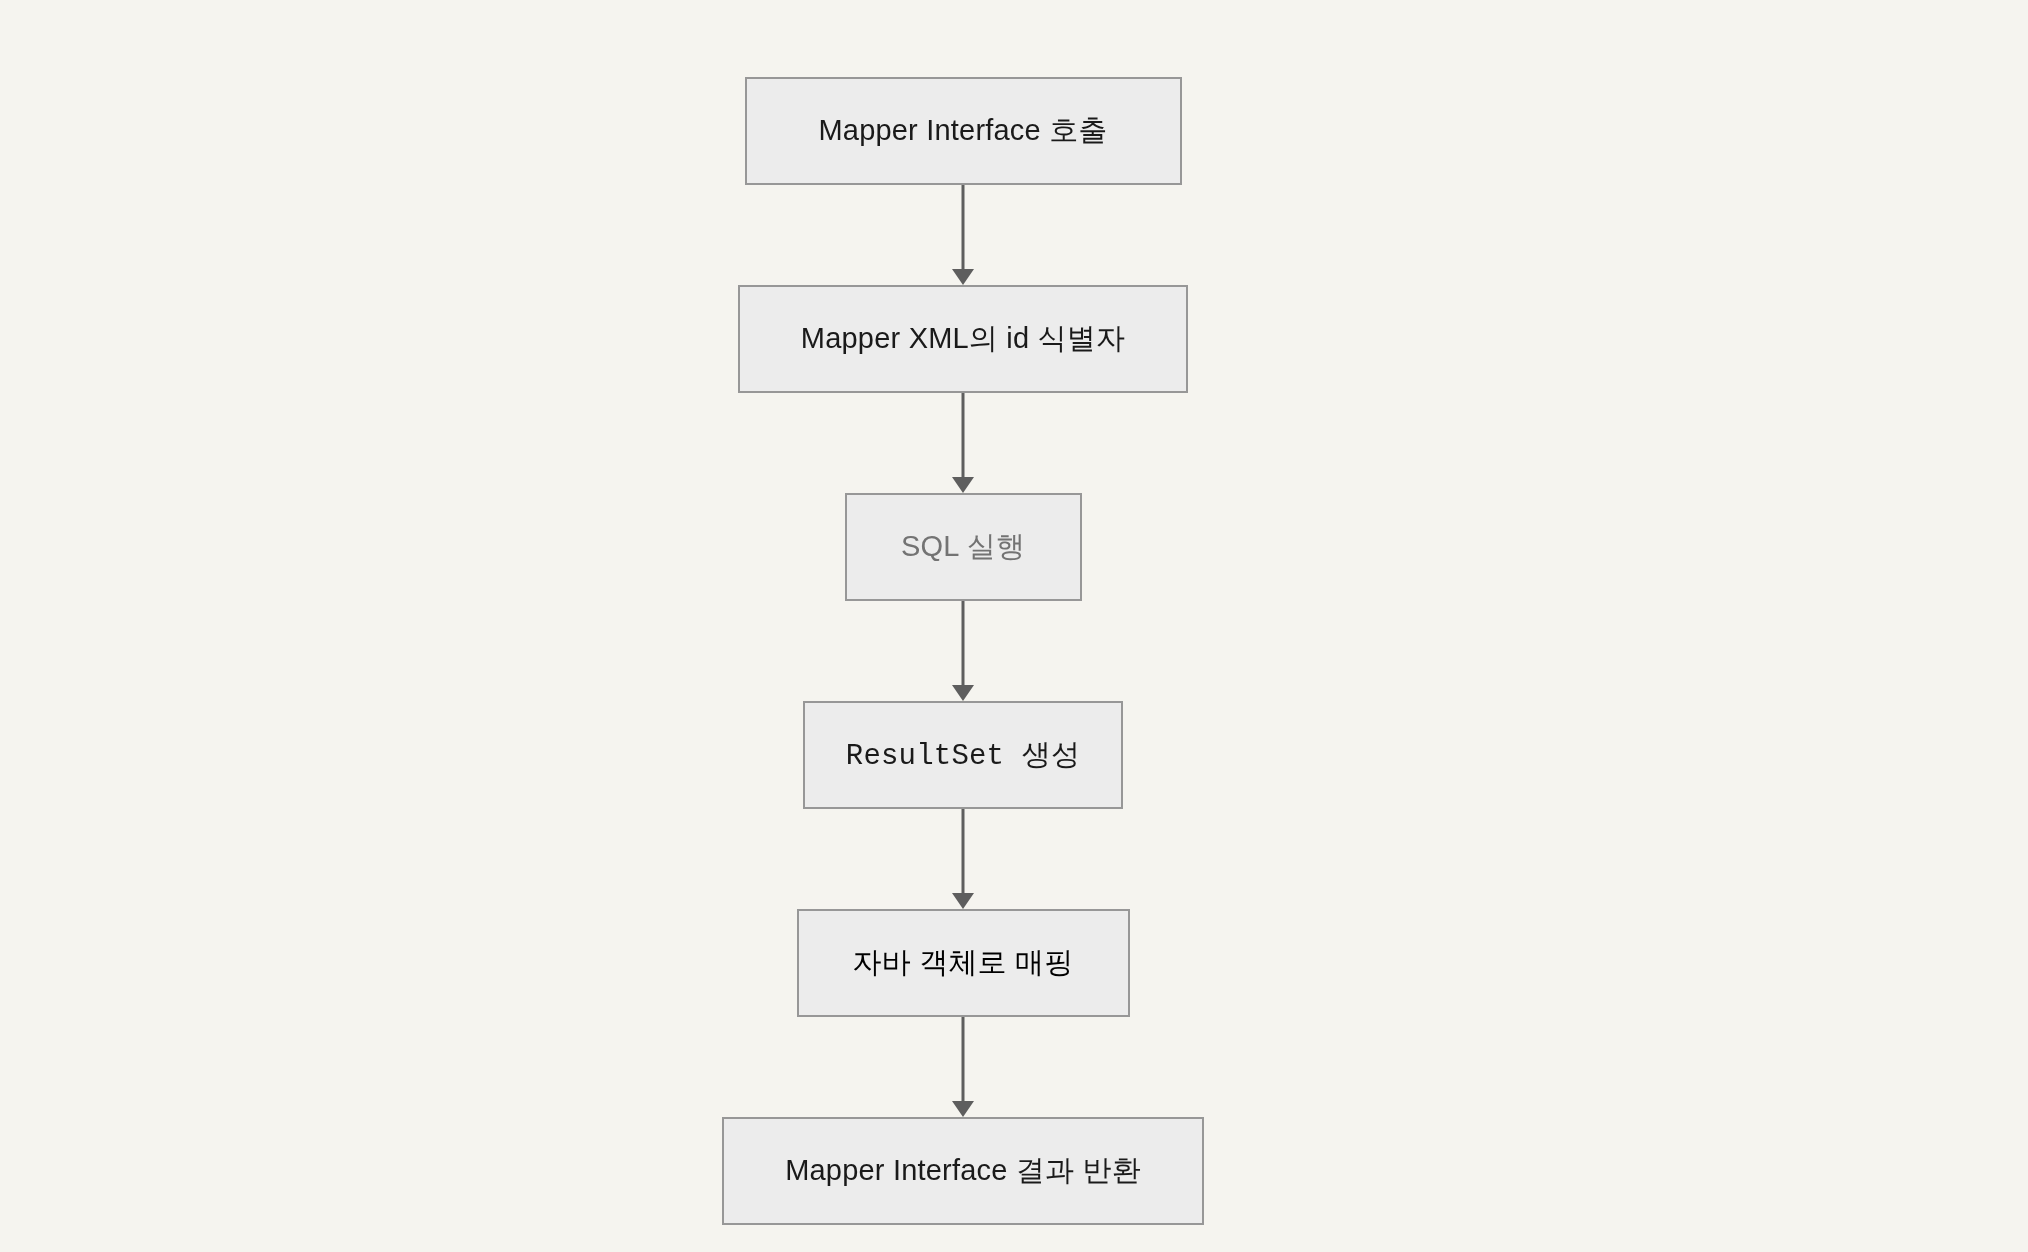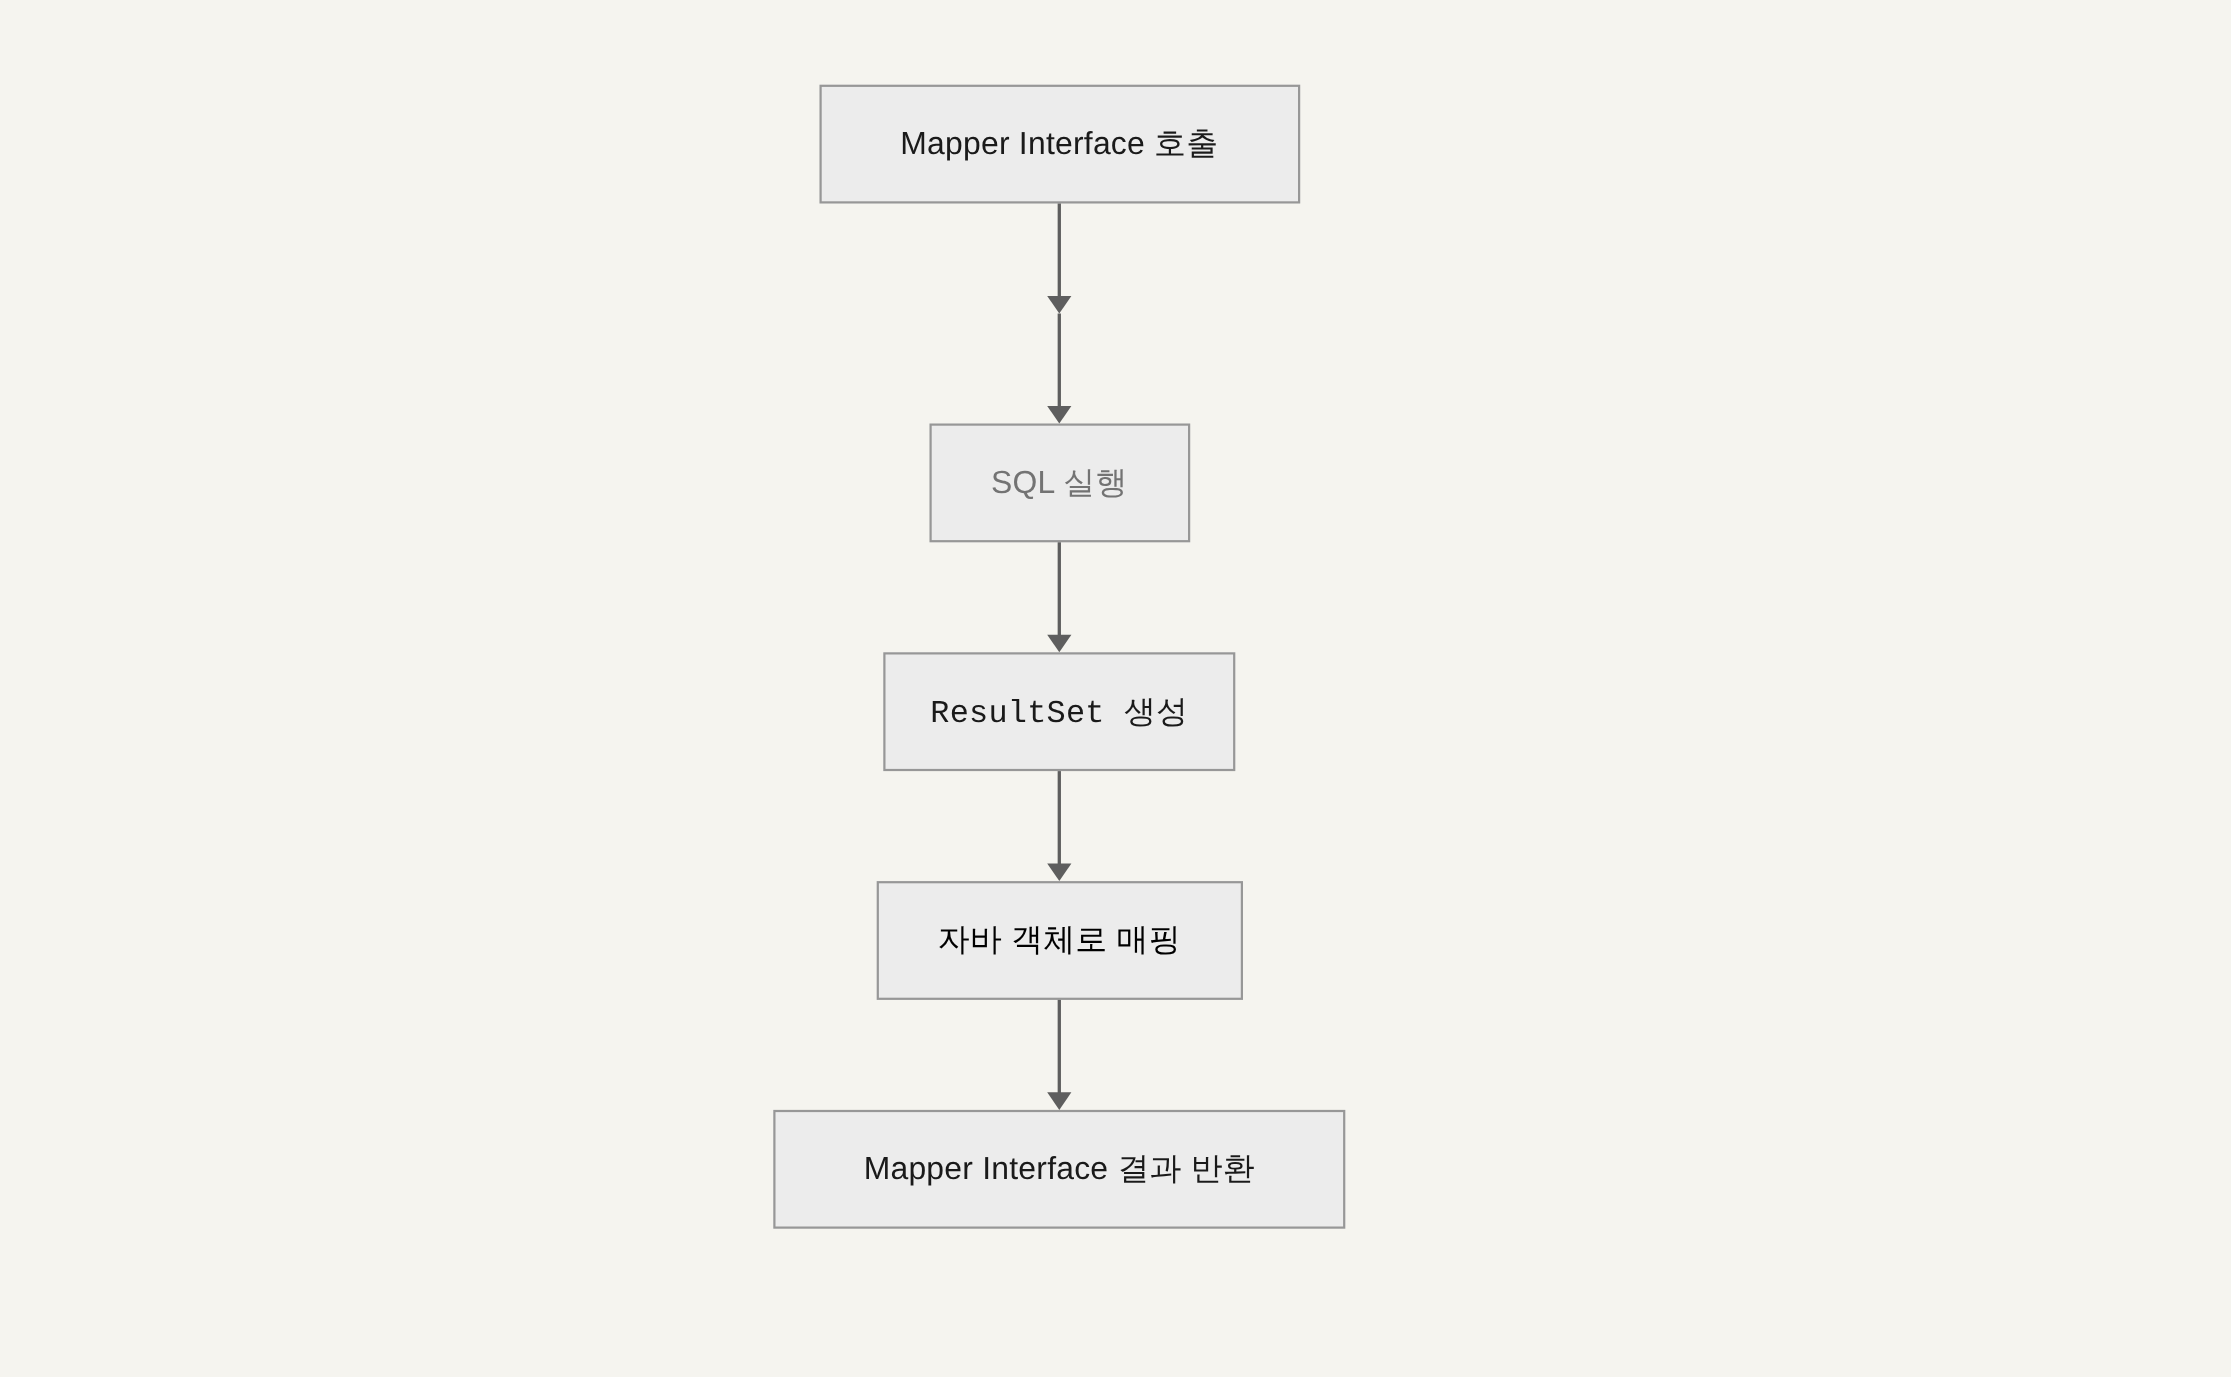--- a/index.html
+++ b/index.html
@@ -67,20 +67,23 @@
 
 <div id="page" style="background: rgb(245, 244, 239);">
   <div id="flow">
       <div class="node" style="width: 437px; background: rgb(236, 236, 236); border-color: rgb(151, 151, 151); color: rgb(26, 26, 26);">
         <span>Mapper Interface 호출</span>
       </div>
       <div class="arrow">
         <div class="line" style="background: rgb(94, 94, 94);"></div>
         <div class="head" style="border-top-color: rgb(94, 94, 94);"></div>
       </div>
+      <div class="node" style="width: 450px; background: rgb(236, 236, 236); border-color: rgb(151, 151, 151); color: rgb(26, 26, 26);">
+        <span>Mapper XML의 id 식별자</span>
+      </div>
       <div class="arrow">
         <div class="line" style="background: rgb(94, 94, 94);"></div>
         <div class="head" style="border-top-color: rgb(94, 94, 94);"></div>
       </div>
       <div class="node" style="width: 237px; background: rgb(236, 236, 236); border-color: rgb(151, 151, 151); color: #737373;">
         <span>SQL 실행</span>
       </div>
       <div class="arrow">
         <div class="line" style="background: rgb(94, 94, 94);"></div>
         <div class="head" style="border-top-color: rgb(94, 94, 94);"></div>
@@ -92,17 +95,17 @@
         <div class="line" style="background: rgb(94, 94, 94);"></div>
         <div class="head" style="border-top-color: rgb(94, 94, 94);"></div>
       </div>
       <div class="node" style="width: 333px; background: rgb(236, 236, 236); border-color: rgb(151, 151, 151); color: #000000;">
         <span>자바 객체로 매핑</span>
       </div>
       <div class="arrow">
         <div class="line" style="background: rgb(94, 94, 94);"></div>
         <div class="head" style="border-top-color: rgb(94, 94, 94);"></div>
       </div>
-      <div class="node" style="width: 520px; background: rgb(236, 236, 236); border-color: rgb(151, 151, 151); color: rgb(26, 26, 26);">
+      <div class="node" style="width: 482px; background: rgb(236, 236, 236); border-color: rgb(151, 151, 151); color: rgb(26, 26, 26);">
         <span>Mapper Interface 결과 반환</span>
       </div>
     </div>
 </div>
 
 </body></html>

